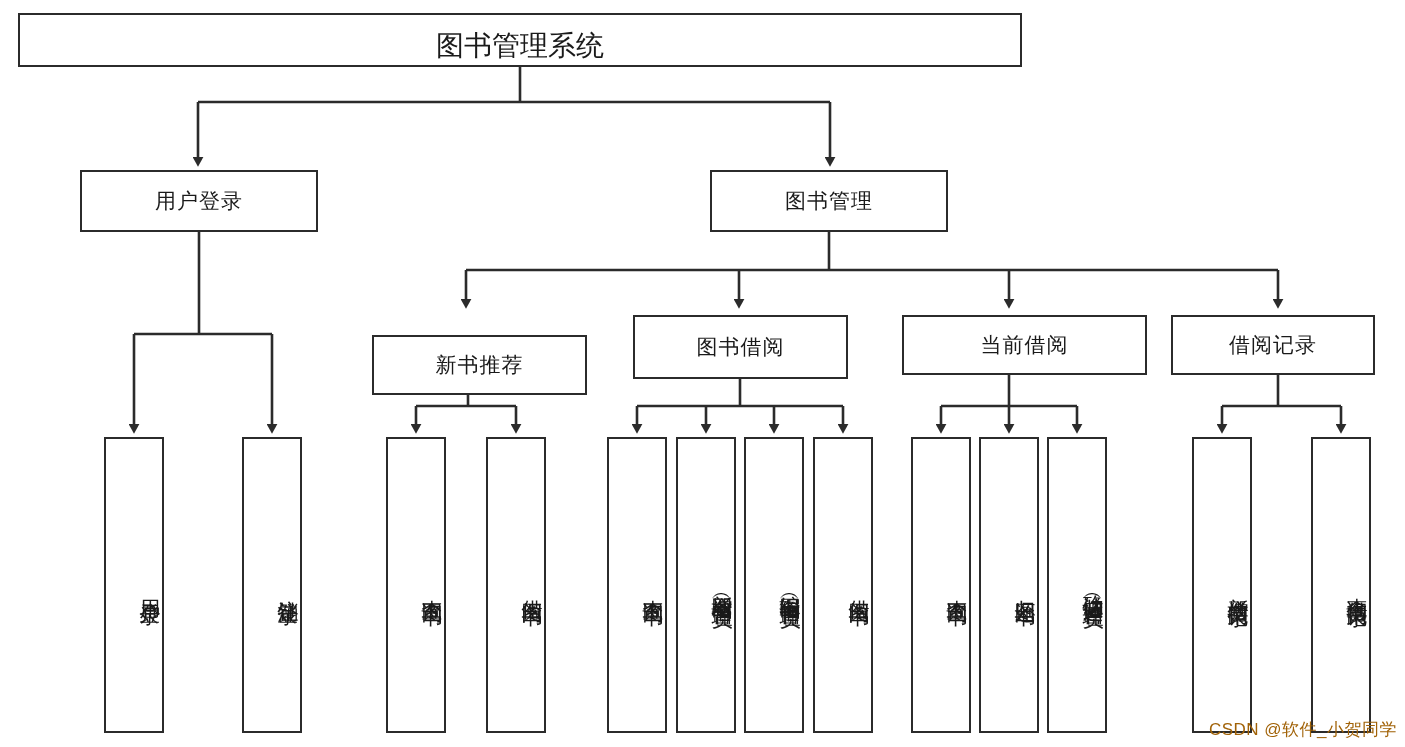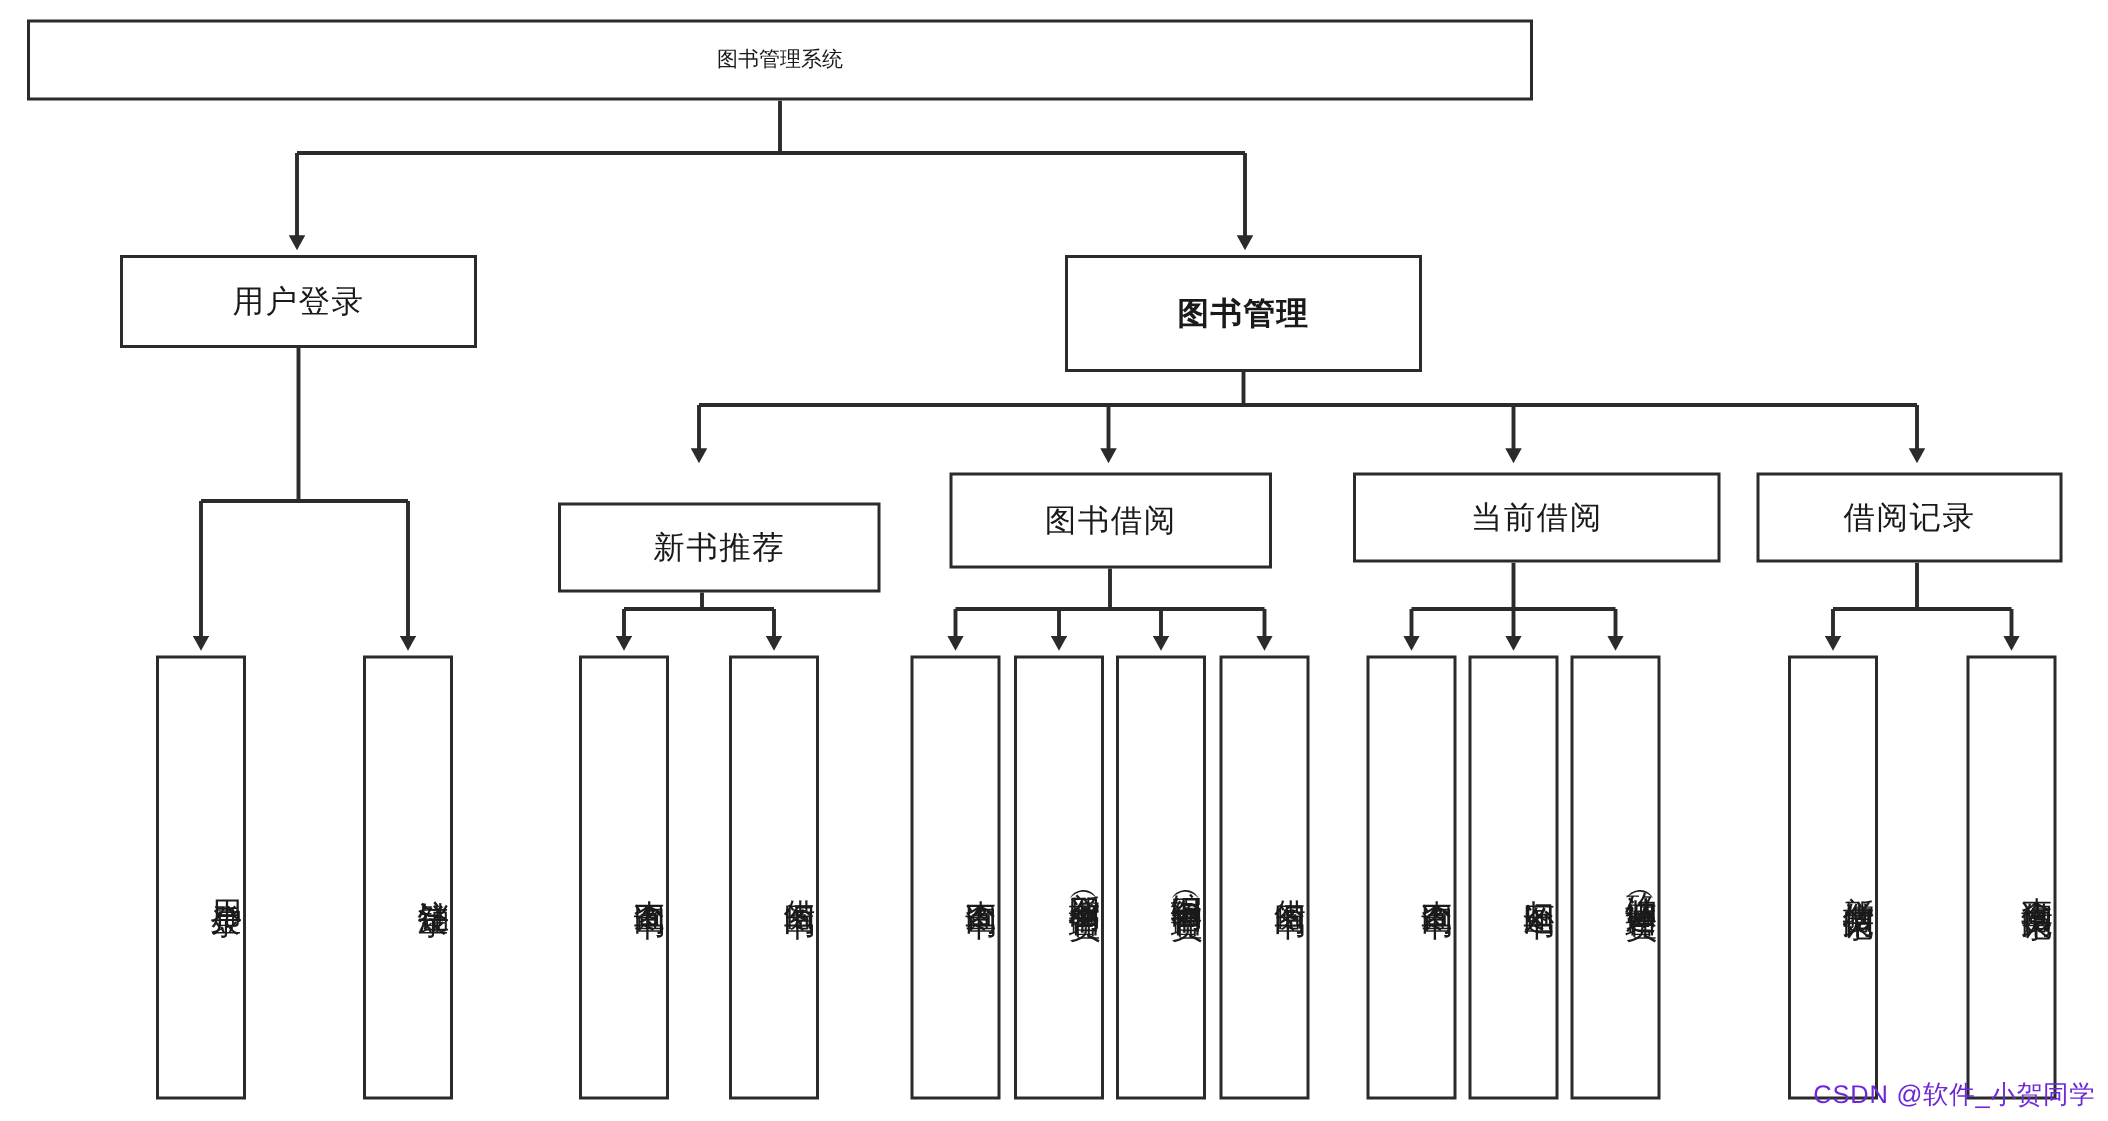--- a/index.html
+++ b/index.html
@@ -1,25 +1,25 @@
 <!DOCTYPE html>
 <html><head>
 <meta charset="utf-8">
 <style>
   html,body{margin:0;padding:0;background:#ffffff;}
   body{font-family:"Liberation Sans","DejaVu Sans",sans-serif;}
   #canvas{position:relative;width:1405px;height:747px;background:#ffffff;overflow:hidden;}
   .node{position:absolute;box-sizing:border-box;background:#ffffff;border:2.5px solid #2b2b2b;
         display:flex;align-items:center;justify-content:center;color:#1a1a1a;}
   .node.horiz{font-size:21px;letter-spacing:1px;}
-  .node.root{font-size:14px;}
+  .node.root{font-size:28px;align-items:flex-end;}
   .node.leaf{writing-mode:vertical-rl;text-orientation:upright;font-size:21px;
              line-height:1.18;letter-spacing:2px;padding-top:4px;align-items:flex-start;justify-content:center;}
   svg.links{position:absolute;left:0;top:0;width:1405px;height:747px;pointer-events:none;}
-  .watermark{position:absolute;right:8px;bottom:6px;font-size:17px;color:#6d28d9;
+  .watermark{position:absolute;right:8px;bottom:6px;font-size:17px;color:#a16207;
              letter-spacing:0.5px;white-space:nowrap;}
 </style>
 </head>
 <body>
 
 <div id="canvas">
 
   <svg class="links" viewBox="0 0 1405 747" xmlns="http://www.w3.org/2000/svg">
     <defs>
       <marker id="arrow" markerWidth="10" markerHeight="11" refX="1.2" refY="5.5" orient="auto" markerUnits="userSpaceOnUse">
@@ -70,21 +70,21 @@
     </g>
   </svg>
 
   <div class="node root" style="left:18px;top:13px;width:1004px;height:54px;">
     <span>图书管理系统</span>
   </div>
 
   <div class="node horiz" style="left:80px;top:170px;width:238px;height:62px;">
     <span>用户登录</span>
   </div>
-  <div class="node horiz" style="left:710px;top:170px;width:238px;height:78px;font-weight:bold;">
+  <div class="node horiz" style="left:710px;top:170px;width:238px;height:62px;">
     <span>图书管理</span>
   </div>
 
   <div class="node horiz" style="left:372px;top:315px;width:215px;height:60px;margin-top:20px;">
     <span>新书推荐</span>
   </div>
   <div class="node horiz" style="left:633px;top:315px;width:215px;height:64px;">
     <span>图书借阅</span>
   </div>
   <div class="node horiz" style="left:902px;top:315px;width:245px;height:60px;">

